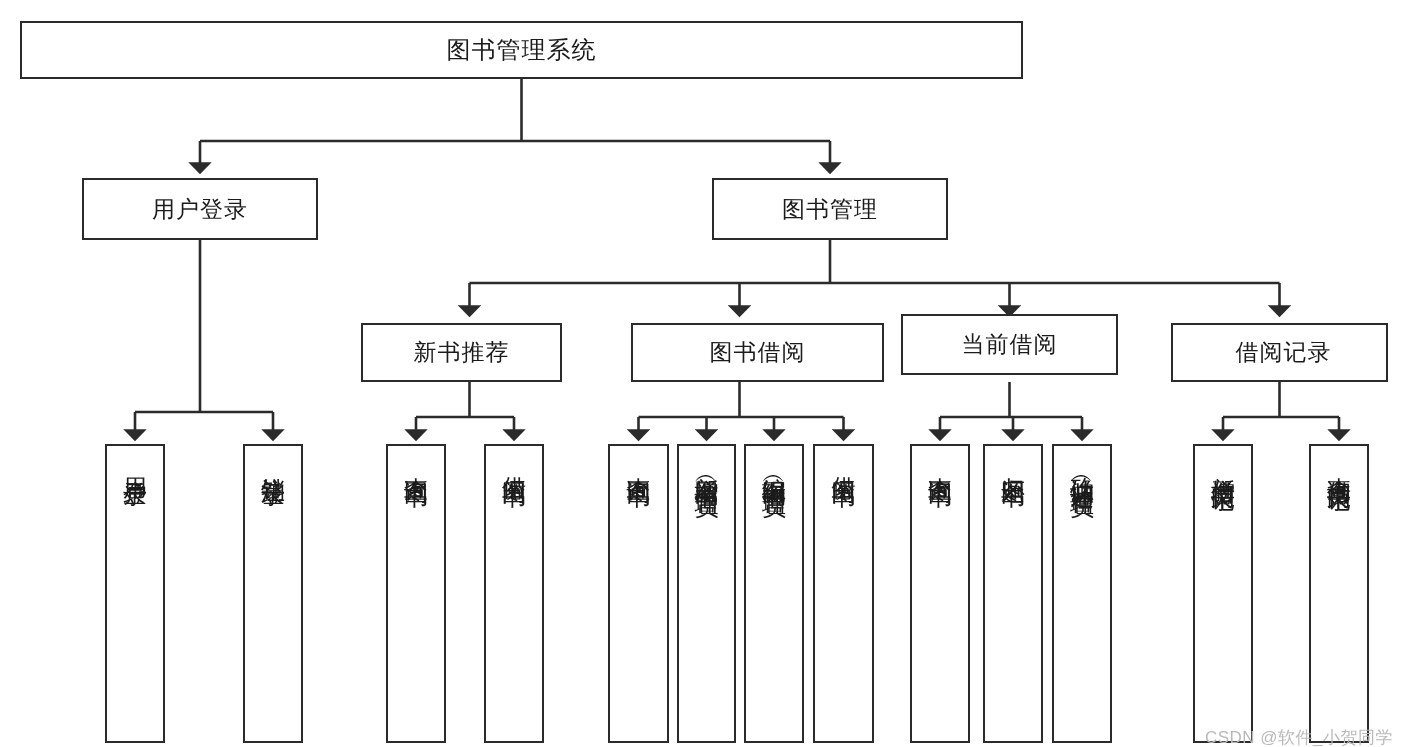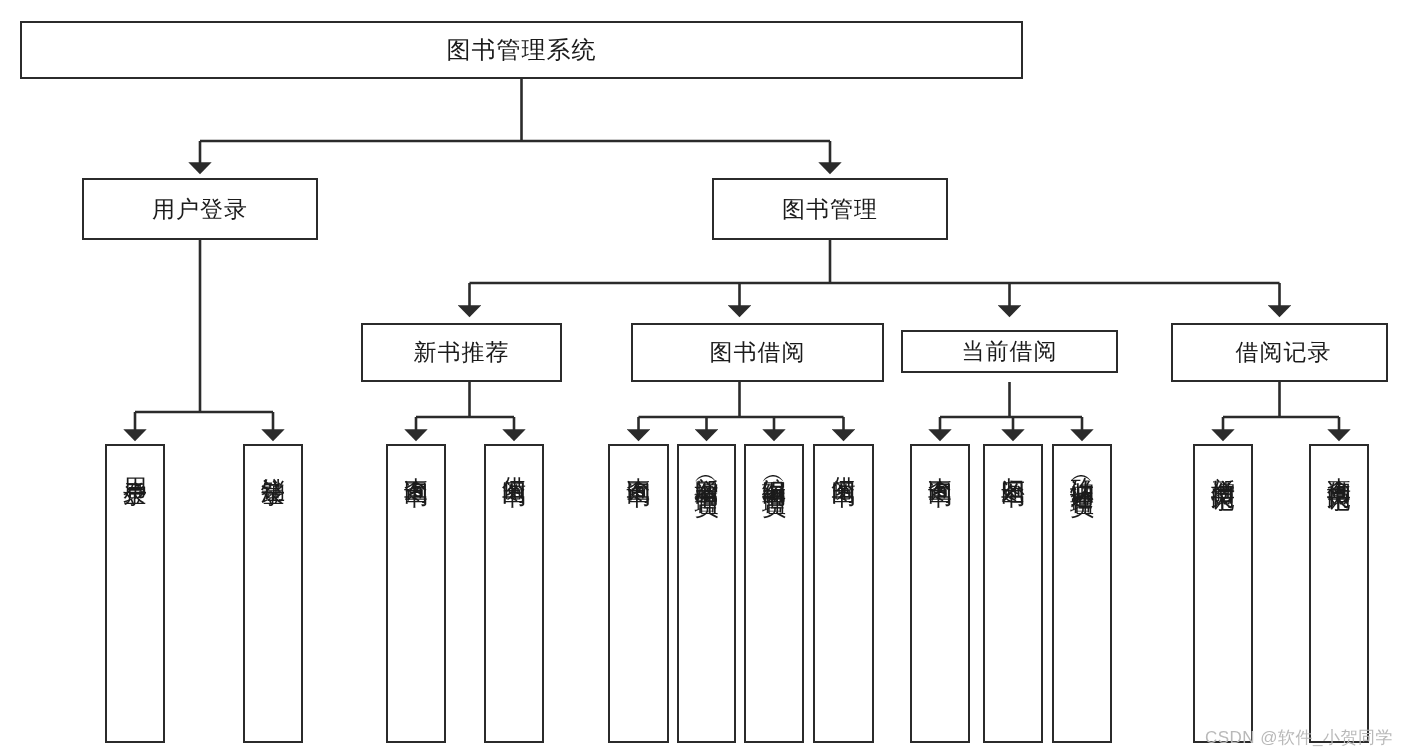--- a/index.html
+++ b/index.html
@@ -135,21 +135,21 @@
   <div class="node h-node" style="left: 712px; top: 170px; width: 236px; height: 62px; justify-content: center;">
     <span>图书管理</span>
   </div>
 
   <div class="node h-node" style="left: 361px; top: 315px; width: 201px; height: 59px;">
     <span>新书推荐</span>
   </div>
   <div class="node h-node" style="left: 631px; top: 315px; width: 253px; height: 59px;">
     <span>图书借阅</span>
   </div>
-  <div class="node h-node" style="left: 901px; top: 322px; width: 217px; height: 43px;">
+  <div class="node h-node" style="left: 901px; top: 306px; width: 217px; height: 61px;">
     <span>当前借阅</span>
   </div>
   <div class="node h-node" style="left: 1171px; top: 315px; width: 217px; height: 59px; padding-left: 8px;">
     <span>借阅记录</span>
   </div>
 
   <div class="node v-node" style="left: 105px; top: 436px; width: 60px; height: 299px;">
     <span class="vtext">用户登录</span>
   </div>
   <div class="node v-node" style="left: 243px; top: 436px; width: 60px; height: 299px;">

